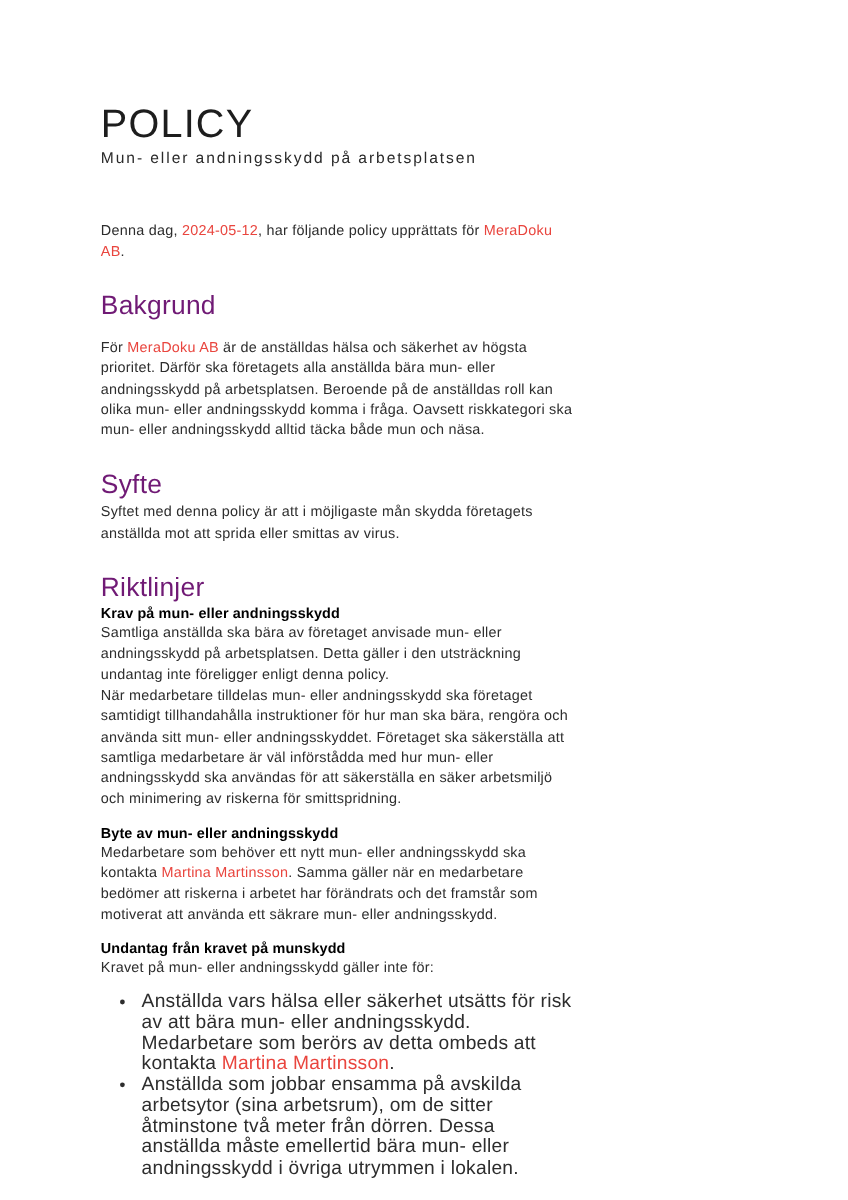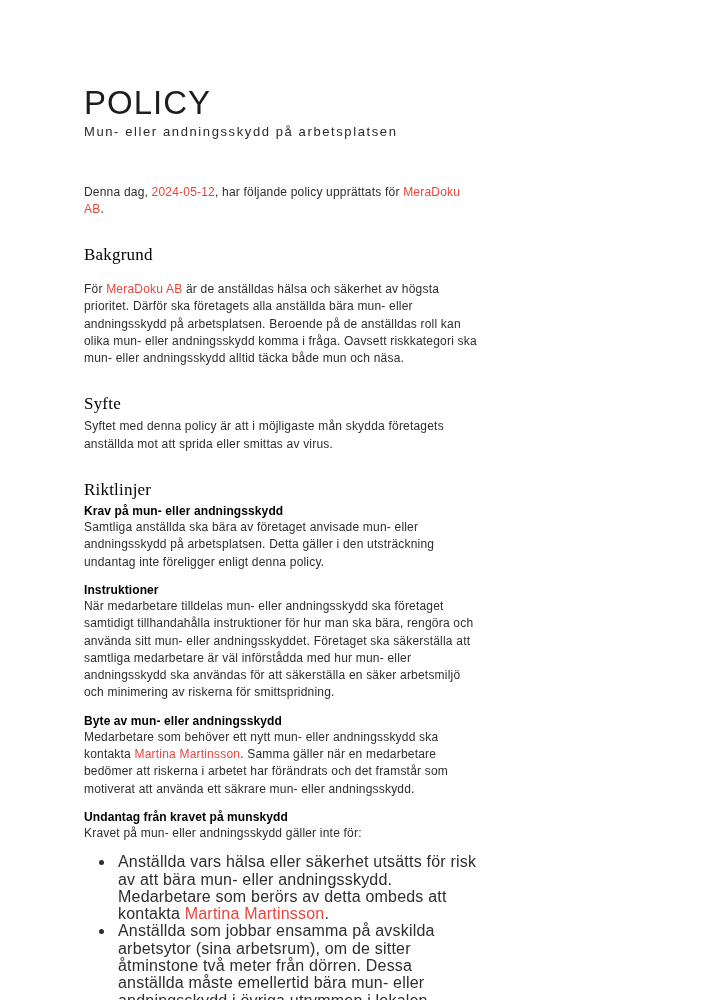--- a/index.html
+++ b/index.html
@@ -18,22 +18,22 @@
     letter-spacing:1px;color:#1d1d1d;
   }
   .doc-subtitle{
     margin-top:4px;
     font-size:13px;line-height:16px;
     letter-spacing:1.6px;color:#2a2a2a;
   }
   .intro{margin:44px 0 0;font-size:12px;line-height:17px;letter-spacing:.2px;}
   .doc-section{margin-top:27px;}
   .doc-section h2{
-    margin:0;font-size:17px;font-weight:400;line-height:20px;
-    letter-spacing:.2px;color:#000000;font-family:Liberation Serif, serif;
+    margin:0;font-size:22px;font-weight:400;line-height:20px;
+    letter-spacing:.2px;color:#701a75;
   }
   .h4{
     margin:12px 0 0;font-size:12px;font-weight:700;line-height:15px;
     letter-spacing:.1px;color:#000000;
   }
   h2 + .h4{margin-top:4px;}
   .para{margin:0 0 0;font-size:12px;line-height:17.3px;letter-spacing:.2px;}
   h2 + .para{margin-top:4px;}
   .spacer{height:16px;}
   ul.doc-list{
@@ -69,21 +69,20 @@
           <p class="para"><span>För </span><span class="red">MeraDoku AB</span><span> är de anställdas hälsa och säkerhet av högsta prioritet. Därför ska företagets alla anställda bära mun- eller andningsskydd på arbetsplatsen. Beroende på de anställdas roll kan olika mun- eller andningsskydd komma i fråga. Oavsett riskkategori ska mun- eller andningsskydd alltid täcka både mun och näsa.</span></p>
         </section>
         <section class="doc-section">
           <h2>Syfte</h2>
           <p class="para"><span>Syftet med denna policy är att i möjligaste mån skydda företagets anställda mot att sprida eller smittas av virus.</span></p>
         </section>
         <section class="doc-section">
           <h2>Riktlinjer</h2>
           <div class="h4">Krav på mun- eller andningsskydd</div>
           <p class="para"><span>Samtliga anställda ska bära av företaget anvisade mun- eller andningsskydd på arbetsplatsen. Detta gäller i den utsträckning undantag inte föreligger enligt denna policy.</span></p>
-          <div class="h4">Instruktioner</div>
           <p class="para"><span>När medarbetare tilldelas mun- eller andningsskydd ska företaget samtidigt tillhandahålla instruktioner för hur man ska bära, rengöra och använda sitt mun- eller andningsskyddet. Företaget ska säkerställa att samtliga medarbetare är väl införstådda med hur mun- eller andningsskydd ska användas för att säkerställa en säker arbetsmiljö och minimering av riskerna för smittspridning.</span></p>
           <div class="h4">Byte av mun- eller andningsskydd</div>
           <p class="para"><span>Medarbetare som behöver ett nytt mun- eller andningsskydd ska kontakta </span><span class="red">Martina Martinsson</span><span>. Samma gäller när en medarbetare bedömer att riskerna i arbetet har förändrats och det framstår som motiverat att använda ett säkrare mun- eller andningsskydd.</span></p>
           <div class="h4">Undantag från kravet på munskydd</div>
           <p class="para"><span>Kravet på mun- eller andningsskydd gäller inte för:</span></p>
           <ul class="doc-list">
             <li><span>Anställda vars hälsa eller säkerhet utsätts för risk av att bära mun- eller andningsskydd. Medarbetare som berörs av detta ombeds att kontakta </span><span class="red">Martina Martinsson</span><span>.</span></li>
             <li><span>Anställda som jobbar ensamma på avskilda arbetsytor (sina arbetsrum), om de sitter åtminstone två meter från dörren. Dessa anställda måste emellertid bära mun- eller andningsskydd i övriga utrymmen i lokalen.</span></li>
           </ul>
         </section>

